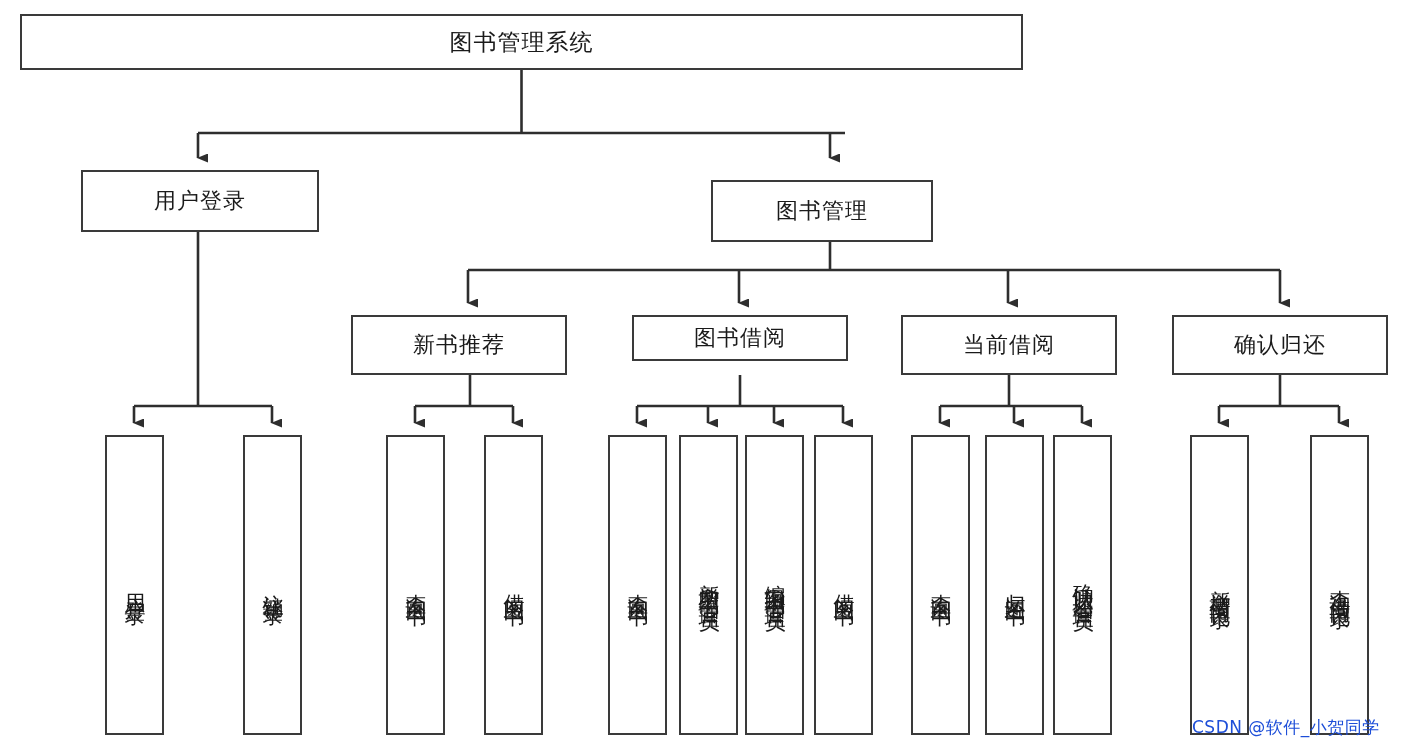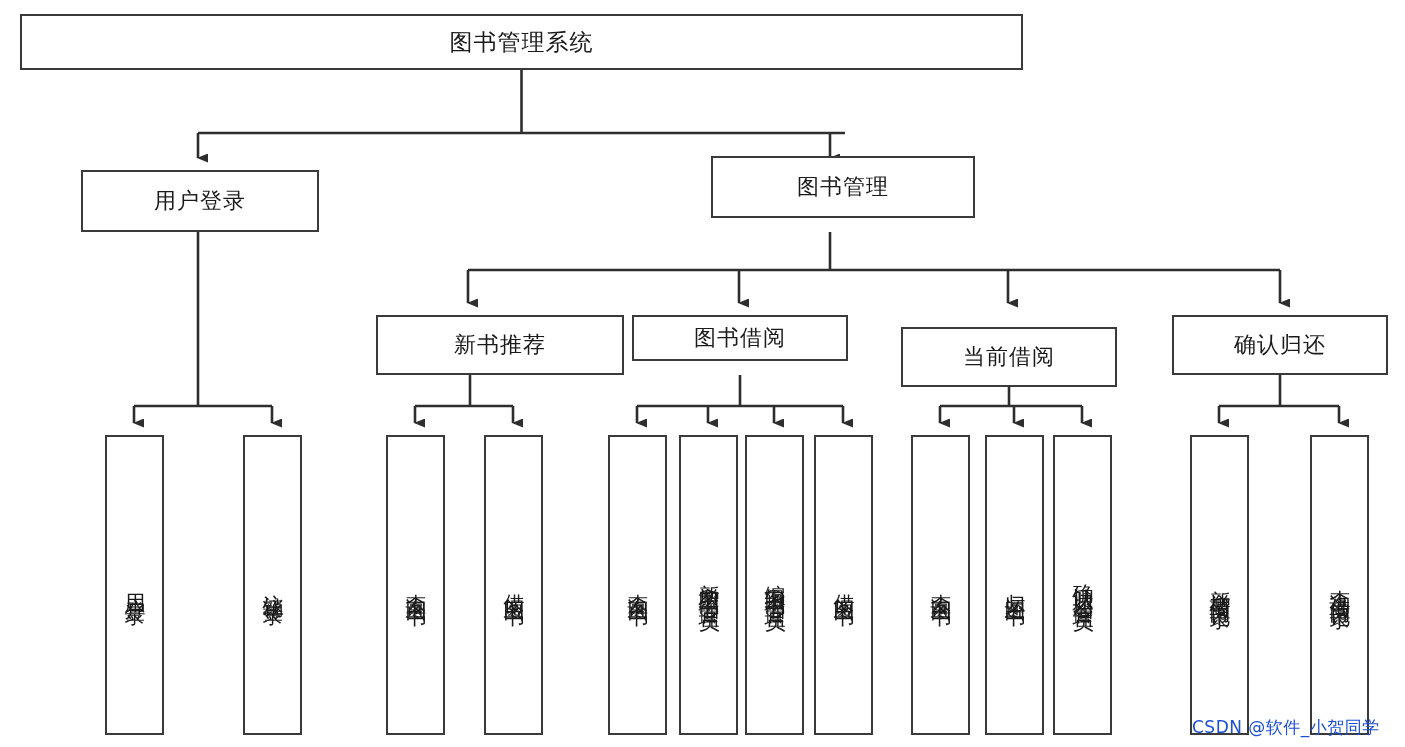--- a/index.html
+++ b/index.html
@@ -121,31 +121,31 @@
     </g>
   </svg>
 
   <div class="node h root" style="left: 20px; top: 14px; width: 1003px; height: 56px;">
     <span>图书管理系统</span>
   </div>
 
   <div class="node h" style="left: 81px; top: 170px; width: 238px; height: 62px;">
     <span>用户登录</span>
   </div>
-  <div class="node h" style="left: 711px; top: 156px; width: 264px; height: 62px;">
+  <div class="node h" style="left: 711px; top: 180px; width: 222px; height: 62px;">
     <span>图书管理</span>
   </div>
 
-  <div class="node h" style="left: 376px; top: 315px; width: 248px; height: 60px;">
+  <div class="node h" style="left: 351px; top: 315px; width: 216px; height: 60px;">
     <span>新书推荐</span>
   </div>
   <div class="node h" style="left: 632px; top: 315px; width: 216px; height: 46px; align-items: center;">
     <span>图书借阅</span>
   </div>
-  <div class="node h" style="left: 901px; top: 315px; width: 216px; height: 60px; margin-top: 12px;">
+  <div class="node h" style="left: 901px; top: 315px; width: 216px; height: 60px;">
     <span>当前借阅</span>
   </div>
   <div class="node h" style="left: 1172px; top: 315px; width: 216px; height: 60px;">
     <span>确认归还</span>
   </div>
 
   <div class="node leaf" style="left: 105px; top: 435px; width: 59px; height: 300px;">
     <span class="vtext">用户登录</span>
   </div>
   <div class="node leaf" style="left: 243px; top: 435px; width: 59px; height: 300px;">

